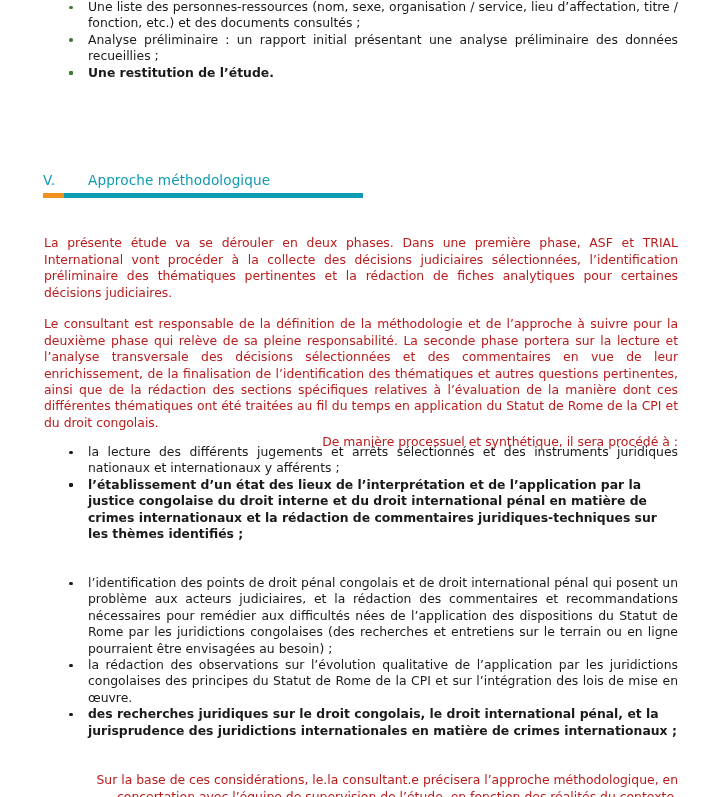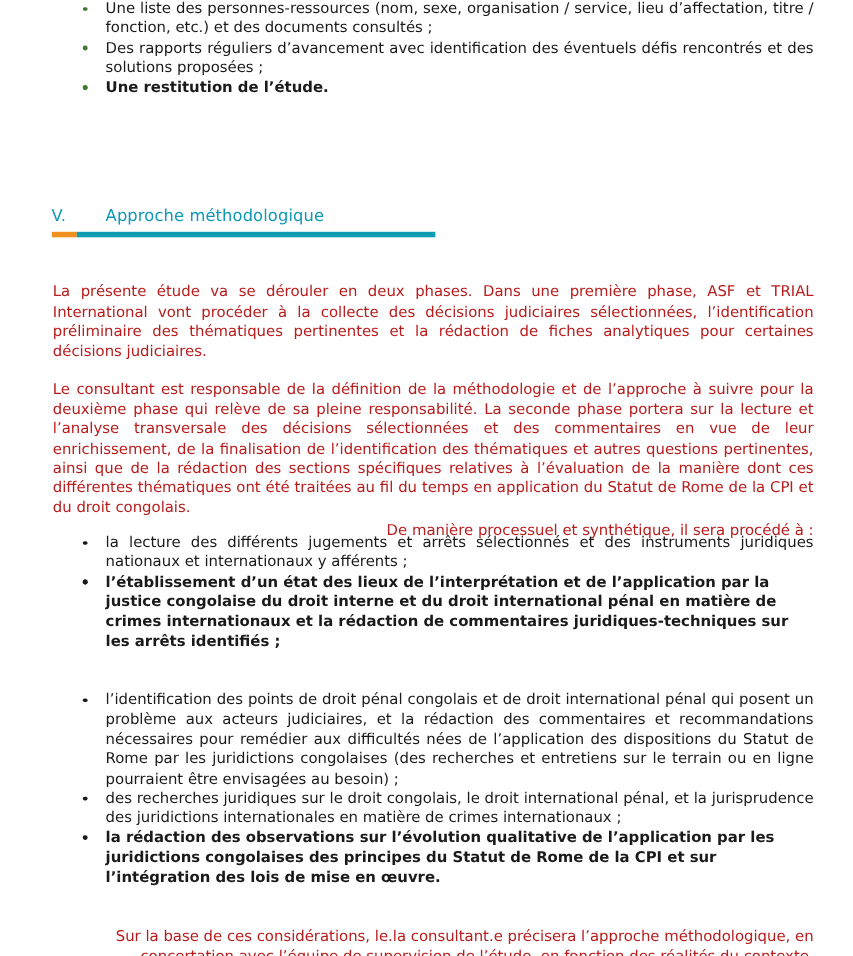--- a/index.html
+++ b/index.html
@@ -116,21 +116,24 @@
 
 <div class="page">
 
   <ul class="bullet-list list-green" style="top:-1px;">
     <li class="bullet-item">
       <span class="dot"></span>
       <span class="txt">Une liste des personnes-ressources (nom, sexe, organisation / service, lieu d’affectation, titre / fonction, etc.) et des documents consultés ;</span>
     </li>
     <li class="bullet-item">
       <span class="dot"></span>
-      <span class="txt">Des rapports réguliers d’avancement avec identification des éventuels défis rencontrés et des solutions proposées ;</span>
+      <span class="txt">Analyse préliminaire : un rapport initial présentant une analyse préliminaire des données recueillies ;</span>
+    </li>
+    <li class="bullet-item">
+      <span class="dot"></span>
     </li>
     <li class="bullet-item">
       <span class="dot"></span>
     </li>
     <li class="bullet-item">
       <span class="dot"></span>
       <span class="txt">Une restitution de l’étude.</span>
     </li>
   </ul>
 
@@ -151,34 +154,34 @@
   <ul class="bullet-list list-dark" style="top:444px;">
     <li class="bullet-item">
       <span class="dot"></span>
       <span class="txt">la lecture des différents jugements et arrêts sélectionnés et des instruments juridiques nationaux et internationaux y afférents ;</span>
     </li>
     <li class="bullet-item">
       <span class="dot"></span>
     </li>
     <li class="bullet-item">
       <span class="dot"></span>
-      <span class="txt">l’établissement d’un état des lieux de l’interprétation et de l’application par la justice congolaise du droit interne et du droit international pénal en matière de crimes internationaux et la rédaction de commentaires juridiques-techniques sur les arrêts identifiés ;</span>
+      <span class="txt">l’établissement d’un état des lieux de l’interprétation et de l’application par la justice congolaise du droit interne et du droit international pénal en matière de crimes internationaux et la rédaction de commentaires juridiques-techniques sur les thèmes identifiés ;</span>
     </li>
   </ul>
 
   <ul class="bullet-list list-dark" style="top:575px;">
     <li class="bullet-item">
       <span class="dot"></span>
       <span class="txt">l’identification des points de droit pénal congolais et de droit international pénal qui posent un problème aux acteurs judiciaires, et la rédaction des commentaires et recommandations nécessaires pour remédier aux difficultés nées de l’application des dispositions du Statut de Rome par les juridictions congolaises (des recherches et entretiens sur le terrain ou en ligne pourraient être envisagées au besoin) ;</span>
     </li>
     <li class="bullet-item">
       <span class="dot"></span>
-      <span class="txt">des recherches juridiques sur le droit congolais, le droit international pénal, et la jurisprudence des juridictions internationales en matière de crimes internationaux ;</span>
+      <span class="txt">la rédaction des observations sur l’évolution qualitative de l’application par les juridictions congolaises des principes du Statut de Rome de la CPI et sur l’intégration des lois de mise en œuvre.</span>
     </li>
     <li class="bullet-item">
       <span class="dot"></span>
-      <span class="txt">la rédaction des observations sur l’évolution qualitative de l’application par les juridictions congolaises des principes du Statut de Rome de la CPI et sur l’intégration des lois de mise en œuvre.</span>
+      <span class="txt">des recherches juridiques sur le droit congolais, le droit international pénal, et la jurisprudence des juridictions internationales en matière de crimes internationaux ;</span>
     </li>
   </ul>
 
   <p class="para lead" style="top:760px;">Sur la base de ces considérations, le.la consultant.e précisera l’approche méthodologique, en concertation avec l’équipe de supervision de l’étude, en fonction des réalités du contexte.</p>
 
 </div>
 
 </body></html>

